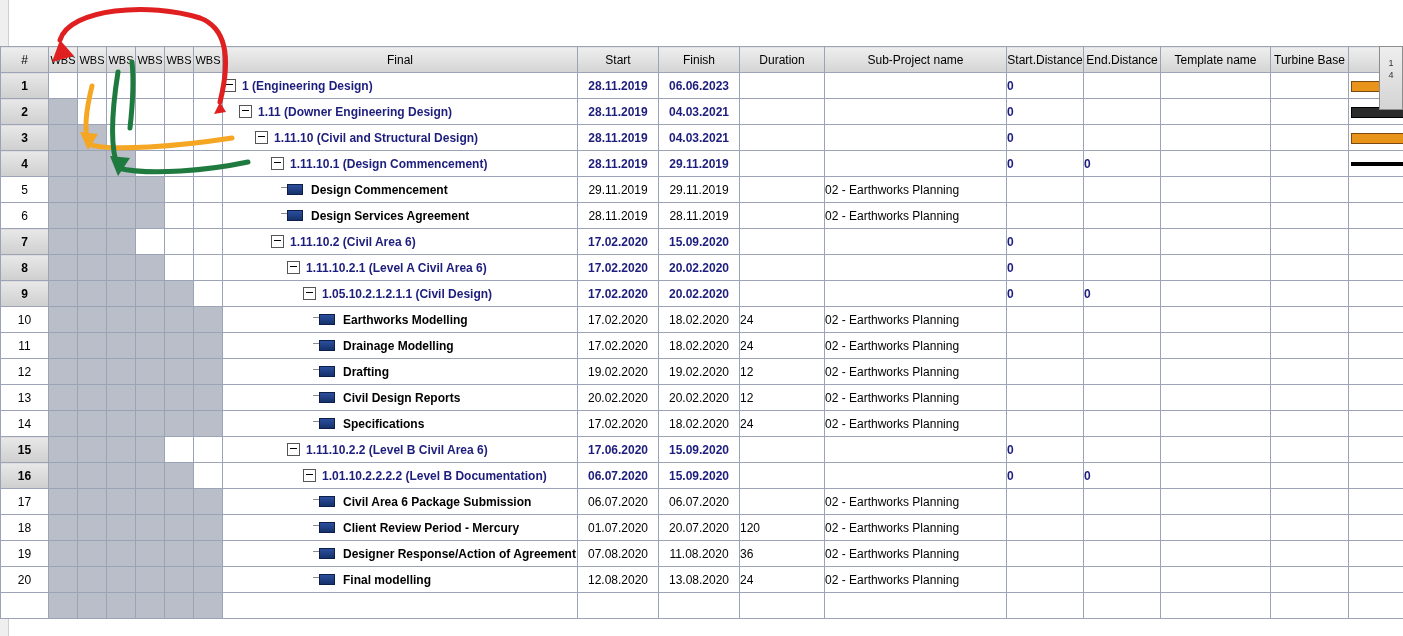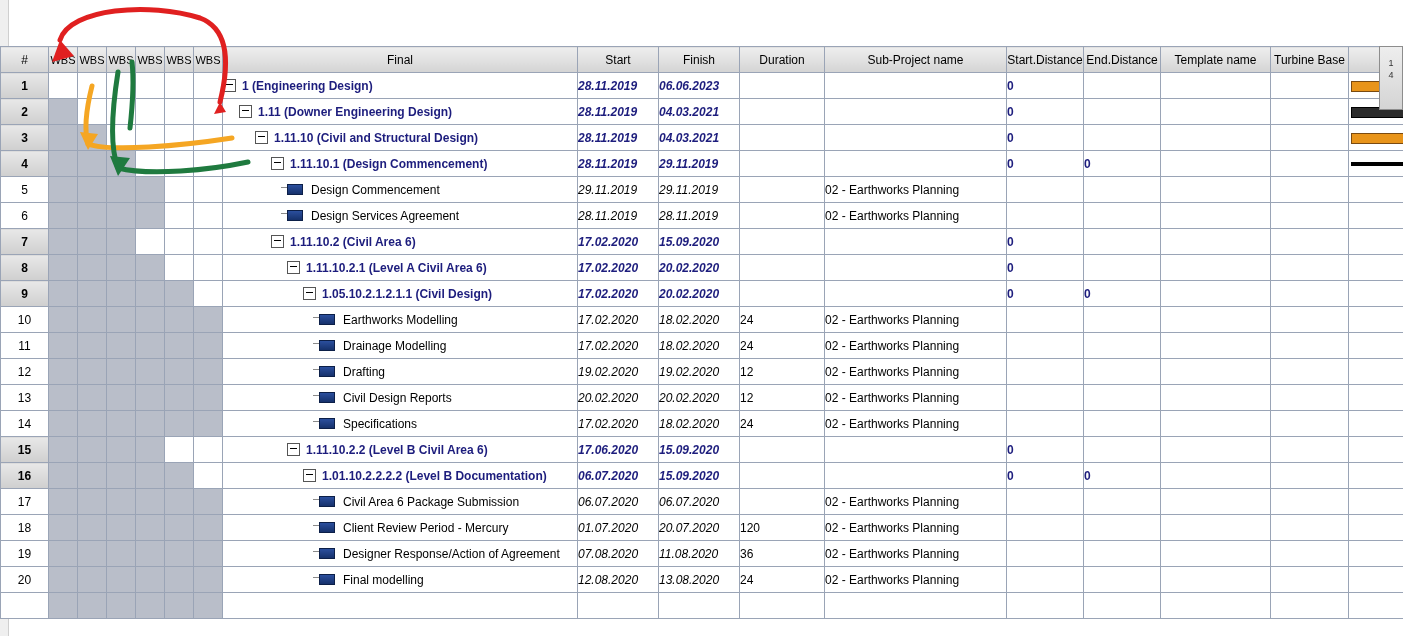--- a/index.html
+++ b/index.html
@@ -85,22 +85,23 @@
     border: 1px solid #8d8d8d;
   }
   td.num.bold { font-weight: bold; }
 
   td.wbs { background: #ffffff; }
   td.wbs.shade { background: #b9bec9; }
 
   td.name {
     padding-left: 4px;
     position: relative;
-  }
-  td.date { text-align: left; font-style: italic; }
+    font-weight: bold;
+  }
+  td.date { text-align: center; }
   td.txt  { padding-left: 4px; }
 
   tr.summary td { font-weight: bold; color: #1d1d7d; background: #ffffff; }
   tr.summary td.num { color: #000; background: linear-gradient(#e8e8e8, #cfcfcf); }
   tr.task td { color: #000; background: #ffffff; }
 
   .row-indent { display: inline-block; }
 
   .expander {
     display: inline-block;

